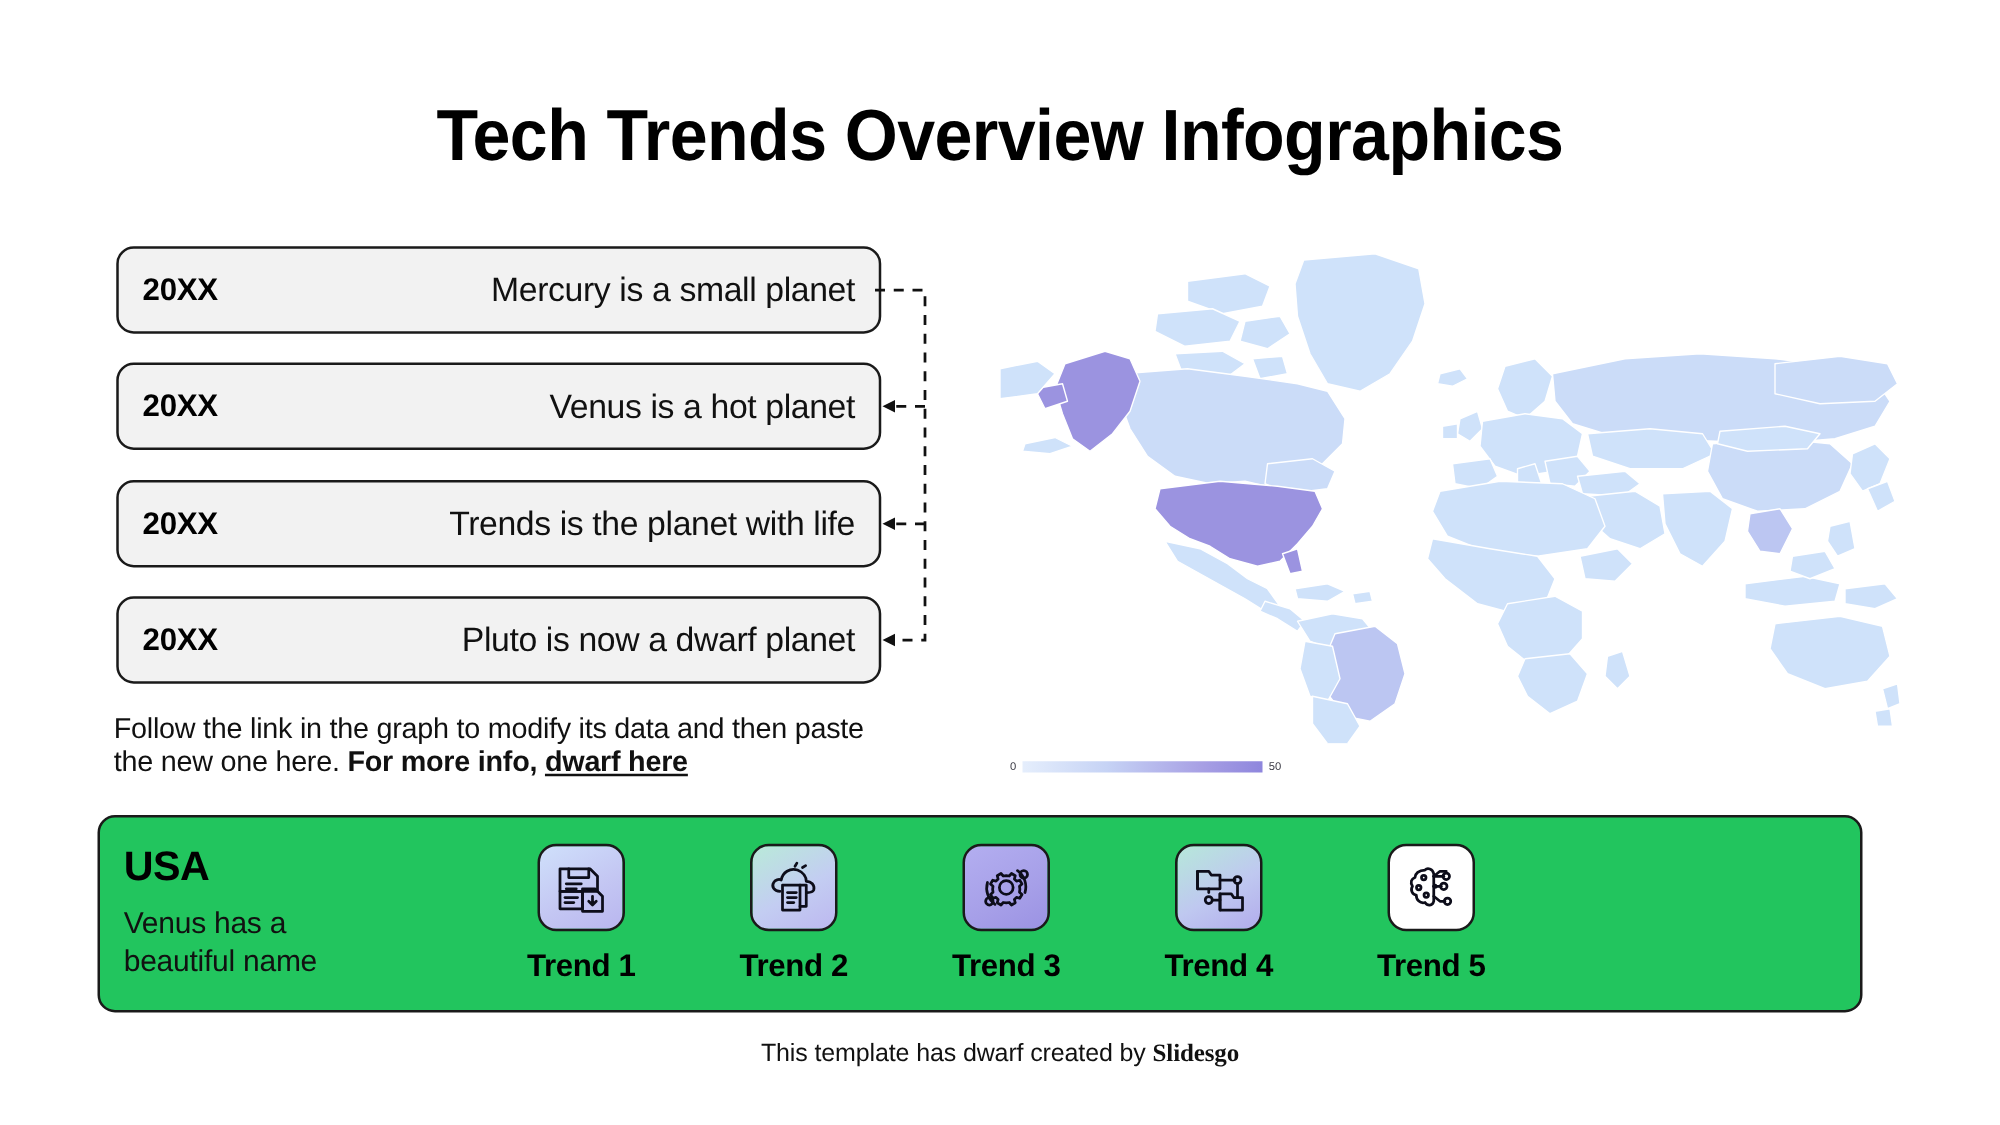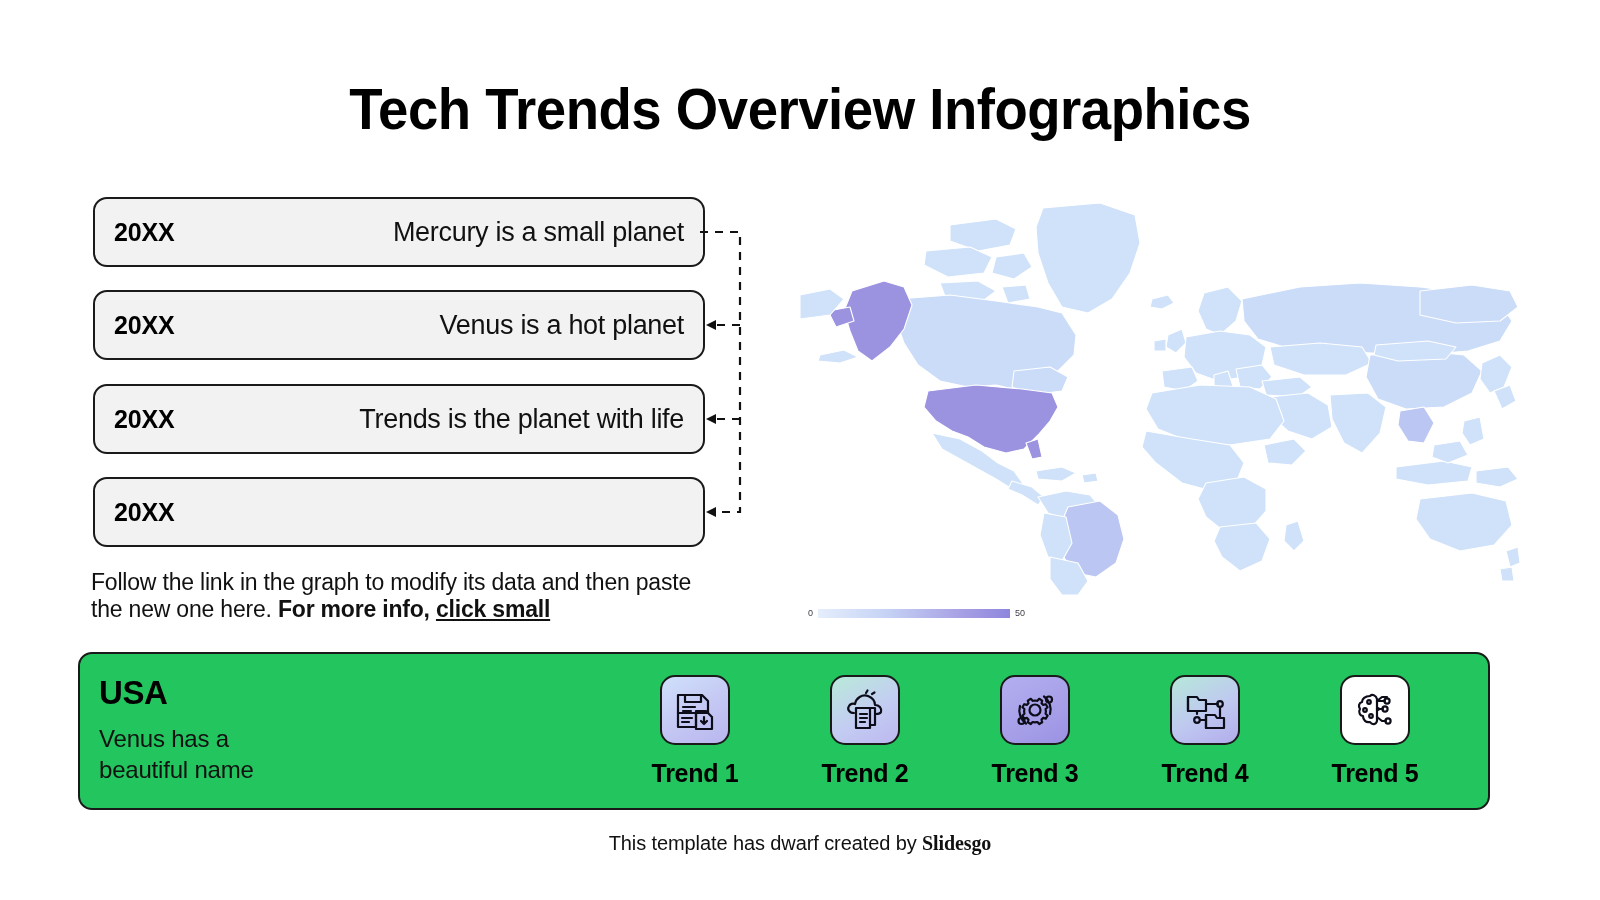--- a/index.html
+++ b/index.html
@@ -147,21 +147,21 @@
     font-weight: 400;
     line-height: 1.28;
     color: #111111;
     letter-spacing: -0.2px;
     max-width: 190px;
   }
   #trend-row {
     flex: 1;
     display: flex;
     align-items: center;
-    justify-content: flex-end;
+    justify-content: flex-start;
     padding-right: 28px;
   }
   .trend-item {
     display: flex;
     flex-direction: column;
     align-items: center;
     width: 170px;
   }
   .trend-icon {
     width: 70px; height: 70px;
@@ -212,20 +212,21 @@
     <div class="tl-row">
       <span class="tl-year">20XX</span>
       <span class="tl-text">Venus is a hot planet</span>
     </div>
     <div class="tl-row">
       <span class="tl-year">20XX</span>
       <span class="tl-text">Trends is the planet with life</span>
     </div>
     <div class="tl-row">
       <span class="tl-year">20XX</span>
+      <span class="tl-text">Pluto is now a dwarf planet</span>
     </div>
   </div>
 
   <svg id="connector" viewBox="0 0 60 340">
     <g fill="none" stroke="#111111" stroke-width="2.2" stroke-dasharray="8 7">
       <path d="M0,42 L40,42 L40,322 L16,322"></path>
       <path d="M40,135 L16,135"></path>
       <path d="M40,229 L16,229"></path>
     </g>
     <g fill="#111111">
@@ -321,21 +322,21 @@
       <span class="lg-label">0</span>
       <span class="lg-bar"></span>
       <span class="lg-label">50</span>
     </div>
   </div>
 
   <div id="caption">
     <span>Follow the link in the graph to modify its data and then</span>
     <span>paste the new one here.</span>
     <span class="b">For more info,</span>
-    <span class="u">click small</span>
+    <span class="u">dwarf here</span>
   </div>
 
   <div id="bottom-panel">
     <div id="usa-block">
       <div id="usa-title">USA</div>
       <div id="usa-sub">
         <span>Venus has a</span>
         <span>beautiful name</span>
       </div>
     </div>

